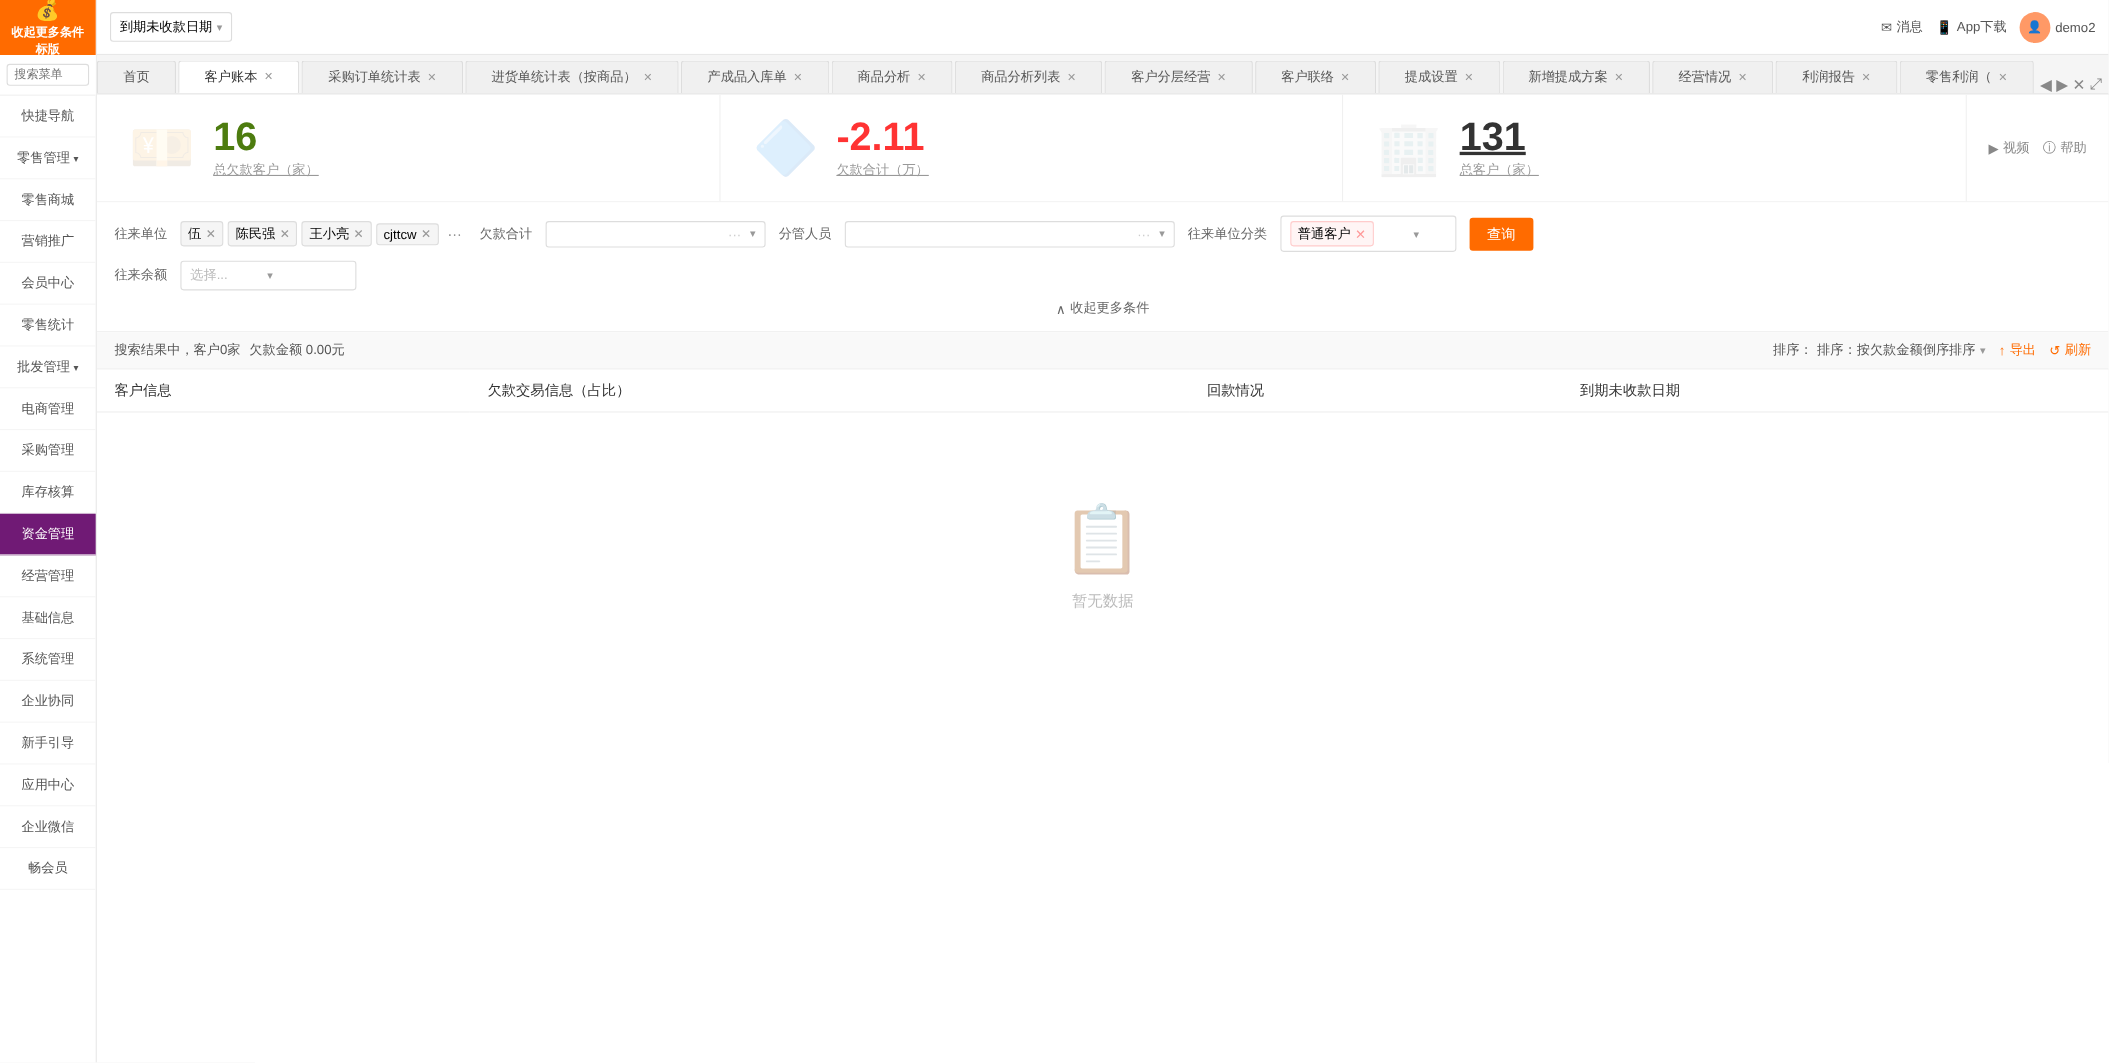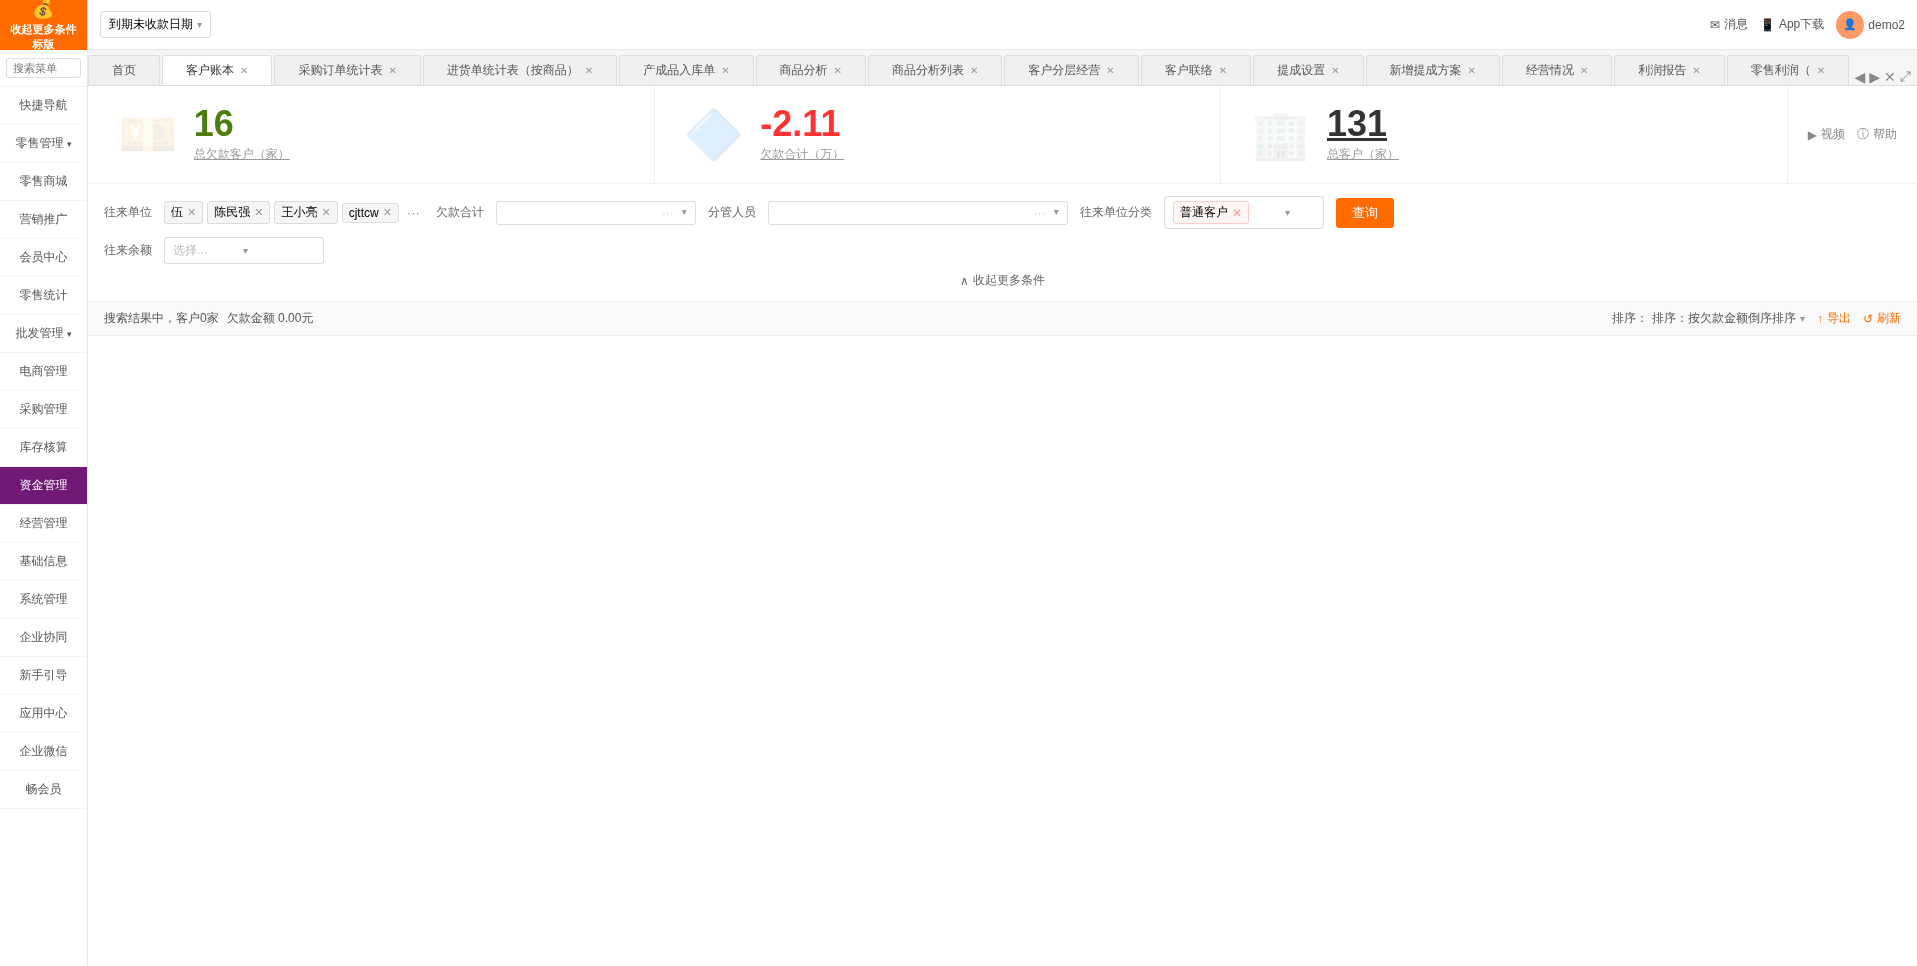--- a/index.html
+++ b/index.html
@@ -626,15 +626,35 @@
           <span>↑</span>
           <span>导出</span>
         </div>
         <div class="action-btn">
           <span>↺</span>
           <span>刷新</span>
         </div>
       </div>
     </div>
 
+    <table class="data-table">
+      <thead>
+        <tr>
+          <th>客户信息</th>
+          <th>欠款交易信息（占比）</th>
+          <th>回款情况</th>
+          <th>到期未收款日期</th>
+        </tr>
+      </thead>
+      <tbody>
+        <tr>
+          <td colspan="4" style="padding:0; border:none;">
+            <div class="empty-state">
+              <div class="empty-icon">📋</div>
+              <div class="empty-text">暂无数据</div>
+            </div>
+          </td>
+        </tr>
+      </tbody>
+    </table>
 
   </div>
 </div>
 
 </body></html>

